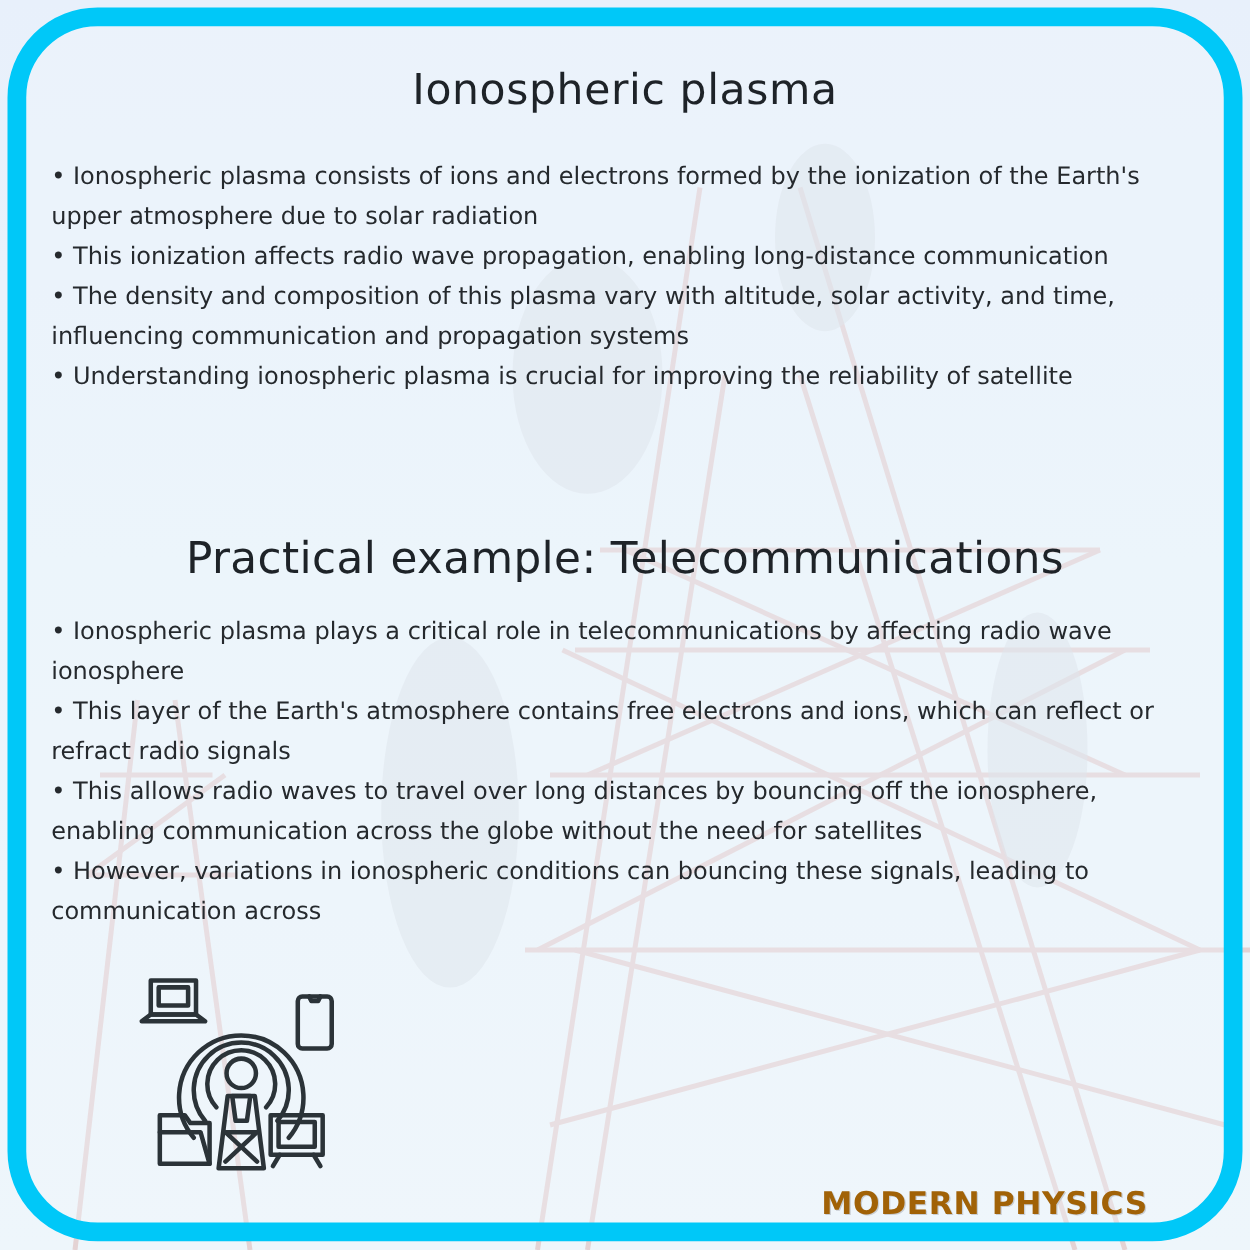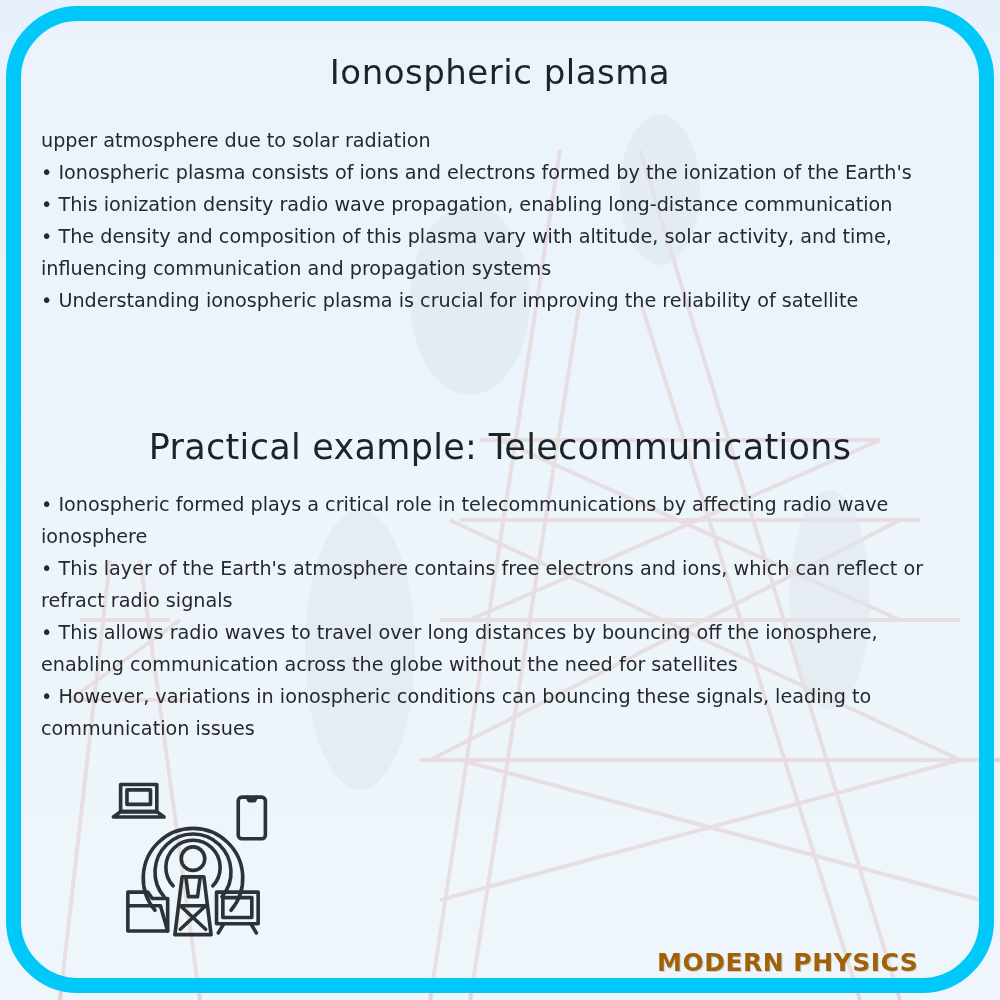--- a/index.html
+++ b/index.html
@@ -71,39 +71,39 @@
       <ellipse cx="830" cy="600" rx="40" ry="110"></ellipse>
     </g>
   </svg>
 </div>
 
 <div class="frame"></div>
 
 <h1 class="title title-1">Ionospheric plasma</h1>
 
 <div class="body-block block-1">
+  <p>• Ionospheric plasma consists of ions and electrons formed by the ionization of the Earth's</p>
   <p>upper atmosphere due to solar radiation</p>
-  <p>• Ionospheric plasma consists of ions and electrons formed by the ionization of the Earth's</p>
-  <p>• This ionization density radio wave propagation, enabling long-distance communication</p>
+  <p>• This ionization affects radio wave propagation, enabling long-distance communication</p>
   <p>• The density and composition of this plasma vary with altitude, solar activity, and time,</p>
   <p>influencing communication and propagation systems</p>
   <p>• Understanding ionospheric plasma is crucial for improving the reliability of satellite</p>
 </div>
 
 <h2 class="title title-2">Practical example: Telecommunications</h2>
 
 <div class="body-block block-2">
-  <p>• Ionospheric formed plays a critical role in telecommunications by affecting radio wave</p>
+  <p>• Ionospheric plasma plays a critical role in telecommunications by affecting radio wave</p>
   <p>ionosphere</p>
   <p>• This layer of the Earth's atmosphere contains free electrons and ions, which can reflect or</p>
   <p>refract radio signals</p>
   <p>• This allows radio waves to travel over long distances by bouncing off the ionosphere,</p>
   <p>enabling communication across the globe without the need for satellites</p>
   <p>• However, variations in ionospheric conditions can bouncing these signals, leading to</p>
-  <p>communication issues</p>
+  <p>communication across</p>
 </div>
 
 <div class="icon-wrap">
   <svg width="190" height="190" viewBox="0 0 200 210" fill="none" stroke="#2b3338" stroke-width="4" stroke-linejoin="round" stroke-linecap="round">
 
     <g>
       <rect x="20" y="16" width="40" height="30"></rect>
       <rect x="27" y="22" width="26" height="16"></rect>
       <path d="M12 52 L20 46 L60 46 L68 52 Z"></path>
     </g>

